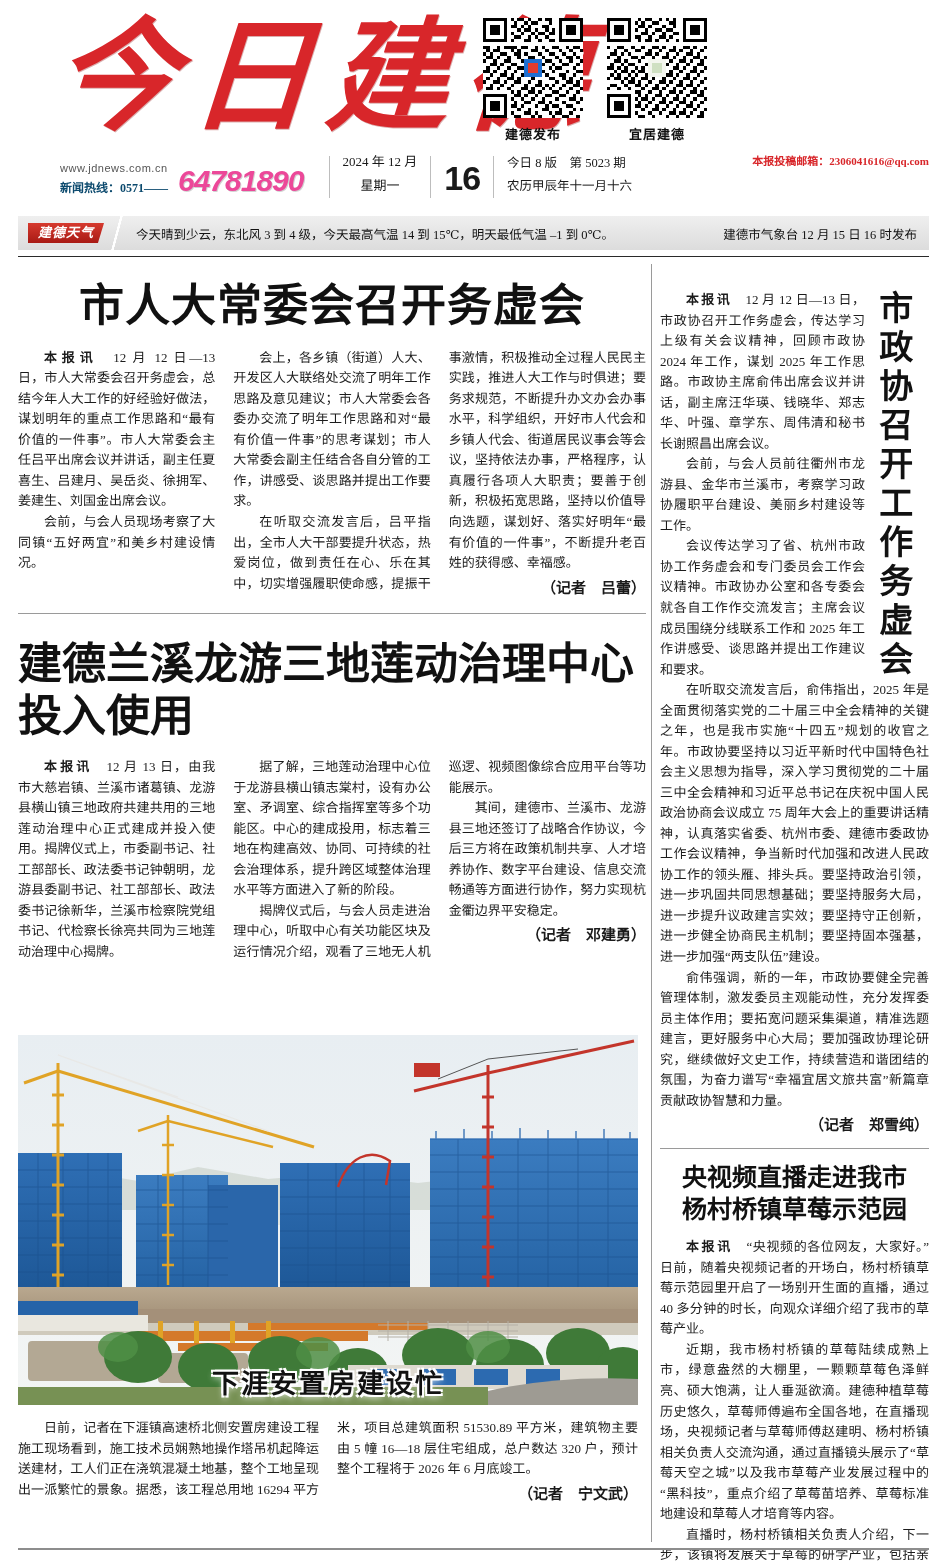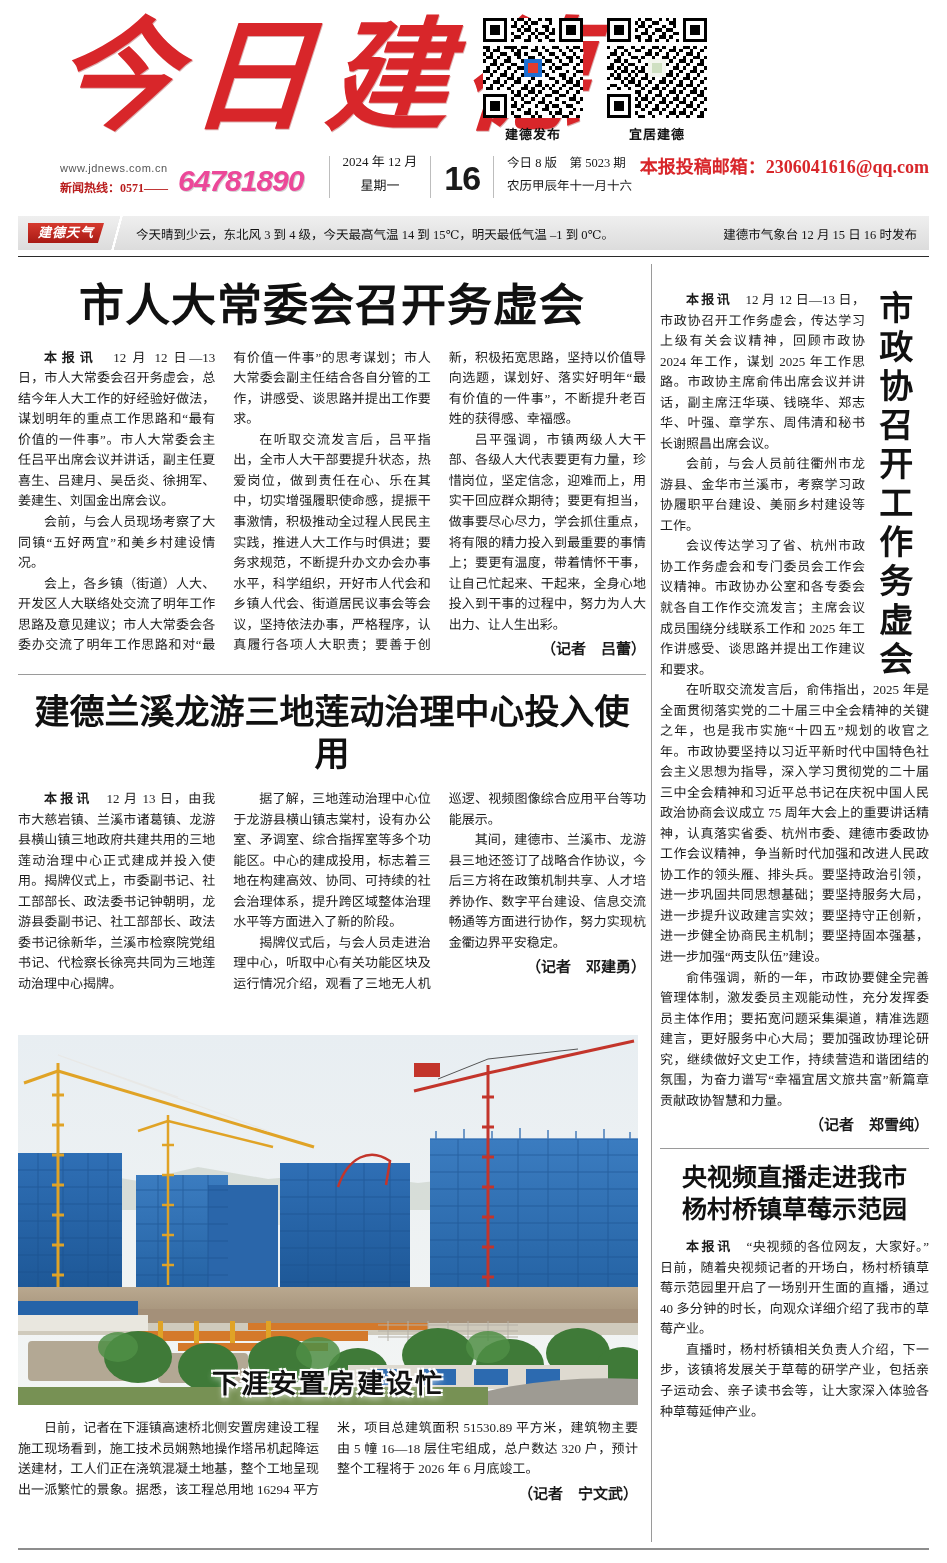--- a/index.html
+++ b/index.html
@@ -28,25 +28,25 @@
     text-shadow:1px 1px 0 rgba(150,20,20,.35);
     transform:skewX(-4deg);
     font-style:italic;
   }
   .logo-char:last-child{margin-right:0;}
 
   .qr-group{position:absolute;right:240px;top:18px;display:flex;gap:24px;align-items:center;}
   .qr-item{width:100px;text-align:center;}
   .qr-box{width:100px;height:100px;position:relative;background:#fff;}
   .qr-cap{font-size:13px;font-weight:bold;margin-top:6px;letter-spacing:1px;color:#111;}
-  .qr-email{position:absolute;right:18px;top:152px;font-size:18px;color:#d8262a;font-weight:bold;white-space:nowrap;}
+  .qr-email{position:absolute;right:18px;top:152px;font-size:11px;color:#d8262a;font-weight:bold;white-space:nowrap;}
 
   .info-row{position:absolute;left:60px;top:150px;display:flex;align-items:flex-end;height:48px;}
   .info-web{font-size:11px;color:#555;letter-spacing:.5px;line-height:1.7;font-family:"Liberation Sans",sans-serif;}
-  .info-hot{font-size:12px;color:#b91c1c;font-weight:bold;line-height:1.7;white-space:nowrap;}
+  .info-hot{font-size:12px;color:#0c4a6e;font-weight:bold;line-height:1.7;white-space:nowrap;}
   .info-phone{
     font-size:30px;color:#ec4899;font-weight:bold;font-style:italic;
     font-family:"Liberation Sans",sans-serif;letter-spacing:-1px;margin:0 12px 0 10px;
     text-shadow:1px 1px 0 rgba(0,0,0,.18);
   }
   .vline{width:1px;height:42px;background:#bdbdbd;margin:0 13px;}
   .info-date{font-size:13px;text-align:center;line-height:1.85;white-space:nowrap;}
   .info-day{font-size:34px;font-weight:bold;font-family:"Liberation Sans",sans-serif;letter-spacing:-1px;}
   .info-issue{font-size:12.5px;line-height:1.85;white-space:nowrap;}
 
@@ -75,22 +75,22 @@
   .left-col{position:absolute;left:18px;top:262px;width:628px;}
   .right-col{position:absolute;left:660px;top:262px;width:269px;}
 
   .headline-1{
     font-family:"Liberation Sans","DejaVu Sans",sans-serif;
     font-weight:bold;font-size:45px;letter-spacing:1px;text-align:center;
     line-height:1.15;margin:18px 0 16px 0;color:#111;
   }
   .headline-2{
     font-family:"Liberation Sans","DejaVu Sans",sans-serif;
-    font-weight:bold;font-size:35px;letter-spacing:0px;text-align:center;
-    line-height:1.2;margin:16px 0 14px 0;color:#111;
+    font-weight:bold;font-size:44px;letter-spacing:0px;text-align:left;
+    line-height:1.2;margin:24px 0 14px 0;color:#111;
   }
   .headline-3{
     font-family:"Liberation Sans","DejaVu Sans",sans-serif;
     font-weight:bold;font-size:25px;letter-spacing:0px;text-align:center;
     line-height:1.28;margin:6px 0 12px 0;color:#111;
   }
 
   .cols3{column-count:3;column-gap:18px;column-rule:none;}
   .cols2{column-count:2;column-gap:18px;}
 
@@ -639,21 +639,20 @@
 
   <div class="left-col">
 
     <div>
       <h1 class="headline-1">市人大常委会召开务虚会</h1>
       <div class="cols3">
         <p class="body"><span class="lead">本报讯</span>　12 月 12 日—13 日，市人大常委会召开务虚会，总结今年人大工作的好经验好做法，谋划明年的重点工作思路和“最有价值的一件事”。市人大常委会主任吕平出席会议并讲话，副主任夏喜生、吕建月、吴岳炎、徐拥军、姜建生、刘国金出席会议。</p>
         <p class="body">会前，与会人员现场考察了大同镇“五好两宜”和美乡村建设情况。</p>
         <p class="body">会上，各乡镇（街道）人大、开发区人大联络处交流了明年工作思路及意见建议；市人大常委会各委办交流了明年工作思路和对“最有价值一件事”的思考谋划；市人大常委会副主任结合各自分管的工作，讲感受、谈思路并提出工作要求。</p>
         <p class="body">在听取交流发言后，吕平指出，全市人大干部要提升状态，热爱岗位，做到责任在心、乐在其中，切实增强履职使命感，提振干事激情，积极推动全过程人民民主实践，推进人大工作与时俱进；要务求规范，不断提升办文办会办事水平，科学组织，开好市人代会和乡镇人代会、街道居民议事会等会议，坚持依法办事，严格程序，认真履行各项人大职责；要善于创新，积极拓宽思路，坚持以价值导向选题，谋划好、落实好明年“最有价值的一件事”，不断提升老百姓的获得感、幸福感。</p>
-        <p class="body">吕平强调，市镇两级人大干部、各级人大代表要更有力量，珍惜岗位，坚定信念，迎难而上，用实干回应群众期待；要更有担当，做事要尽心尽力，学会抓住重点，将有限的精力投入到最重要的事情上；要更有温度，带着情怀干事，让自己忙起来、干起来，全身心地投入到干事的过程中，努力为人大出力、让人生出彩。</p>
         <p class="byline">（记者　吕蕾）</p>
       </div>
     </div>
 
     <div style="height:16px"></div>
     <div class="hr-thin" style="position:relative;left:0;top:0;width:628px;height:1px;background:#9a9a9a;"></div>
 
     <div style="margin-top:14px;">
       <h2 class="headline-2">建德兰溪龙游三地莲动治理中心投入使用</h2>
       <div class="cols3">
@@ -835,20 +834,21 @@
 
     <div class="hr-thin" style="position:relative;left:0;top:0;width:269px;height:1px;background:#9a9a9a;margin:14px 0 0 0;"></div>
 
     <div style="margin-top:12px;">
       <h3 class="headline-3">
         <span>央视频直播走进我市</span><br>
         <span>杨村桥镇草莓示范园</span>
       </h3>
       <div>
         <p class="body"><span class="lead">本报讯</span>　“央视频的各位网友，大家好。”日前，随着央视频记者的开场白，杨村桥镇草莓示范园里开启了一场别开生面的直播，通过 40 多分钟的时长，向观众详细介绍了我市的草莓产业。</p>
+        <p class="body">近期，我市杨村桥镇的草莓陆续成熟上市，绿意盎然的大棚里，一颗颗草莓色泽鲜亮、硕大饱满，让人垂涎欲滴。建德种植草莓历史悠久，草莓师傅遍布全国各地，在直播现场，央视频记者与草莓师傅赵建明、杨村桥镇相关负责人交流沟通，通过直播镜头展示了“草莓天空之城”以及我市草莓产业发展过程中的“黑科技”，重点介绍了草莓苗培养、草莓标准地建设和草莓人才培育等内容。</p>
         <p class="body">直播时，杨村桥镇相关负责人介绍，下一步，该镇将发展关于草莓的研学产业，包括亲子运动会、亲子读书会等，让大家深入体验各种草莓延伸产业。</p>
 
       </div>
     </div>
   </div>
 
   <div class="foot-rule"></div>
 </div>
 
 </body></html>

